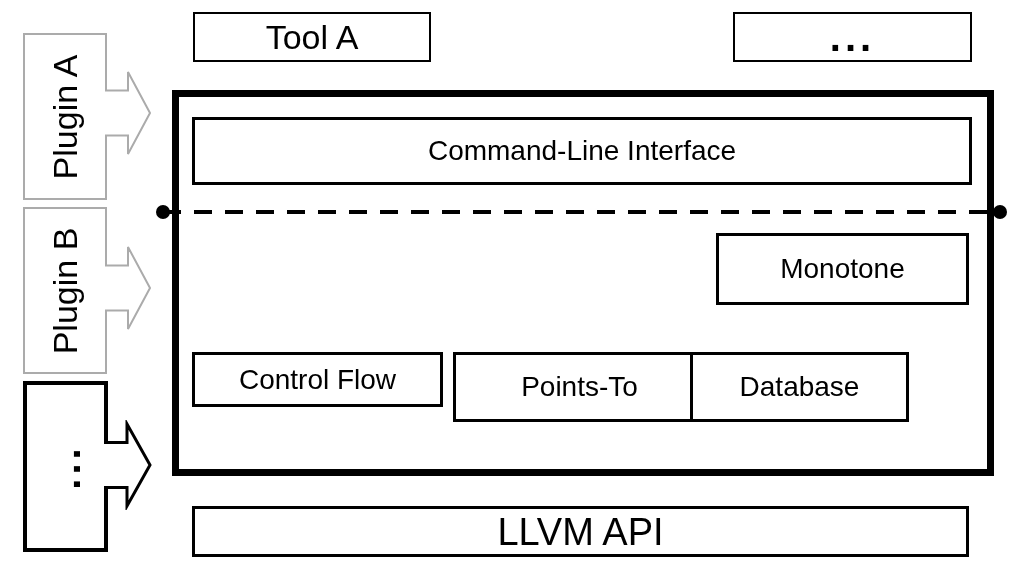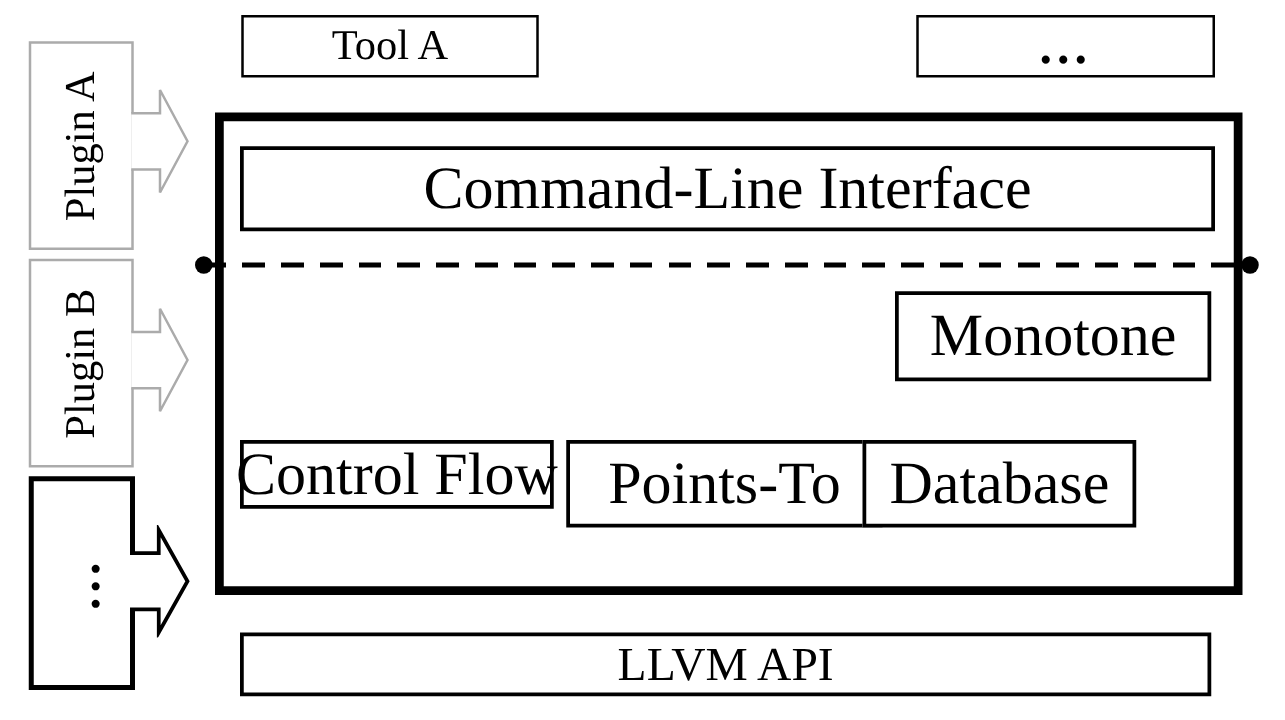--- a/index.html
+++ b/index.html
@@ -1,30 +1,30 @@
 <!DOCTYPE html>
 <html style="--ink: #000000; --gray: #ababab;"><head>
 <meta charset="utf-8">
 <style>
   html,body{margin:0;padding:0;background:#fff;}
   .stage{
     position:relative;width:1028px;height:576px;background:#fff;
-    font-family:Liberation Serif, serif;color:var(--ink,#000);
+    font-family:Liberation Sans, sans-serif;color:var(--ink,#000);
     overflow:hidden;
     border-radius:14px;
   }
   .box{position:absolute;box-sizing:border-box;background:#fff;
        display:flex;align-items:center;justify-content:center;text-align:center;}
   .thin  {border:2px solid var(--ink,#000);}
   .mid   {border:3px solid var(--ink,#000);}
   .frame {border:7px solid var(--ink,#000);background:#fff;}
   .gray  {border:2px solid var(--gray,#ababab);}
   .heavy {border:4px solid var(--ink,#000);}
   .tool-label {font-size:34px;line-height:1;white-space:nowrap;}
-  .inner-label{font-size:48px;line-height:1;white-space:nowrap;}
+  .inner-label{font-size:28px;line-height:1;white-space:nowrap;}
   .llvm-label {font-size:38px;line-height:1;white-space:nowrap;text-align:right;}
   .plugin-label{font-size:34px;line-height:1;white-space:nowrap;
        transform:rotate(-90deg);transform-origin:center center;}
   .dots{font-size:40px;font-weight:bold;letter-spacing:4px;line-height:1;}
   .dots-vert{font-size:40px;font-weight:bold;letter-spacing:4px;line-height:1;
        transform:rotate(-90deg);transform-origin:center center;}
   .dashed{
     position:absolute;left:163px;top:210px;width:837px;height:4px;
     background:repeating-linear-gradient(90deg,var(--ink,#000) 0 18px,transparent 18px 31px);
     z-index:1;

